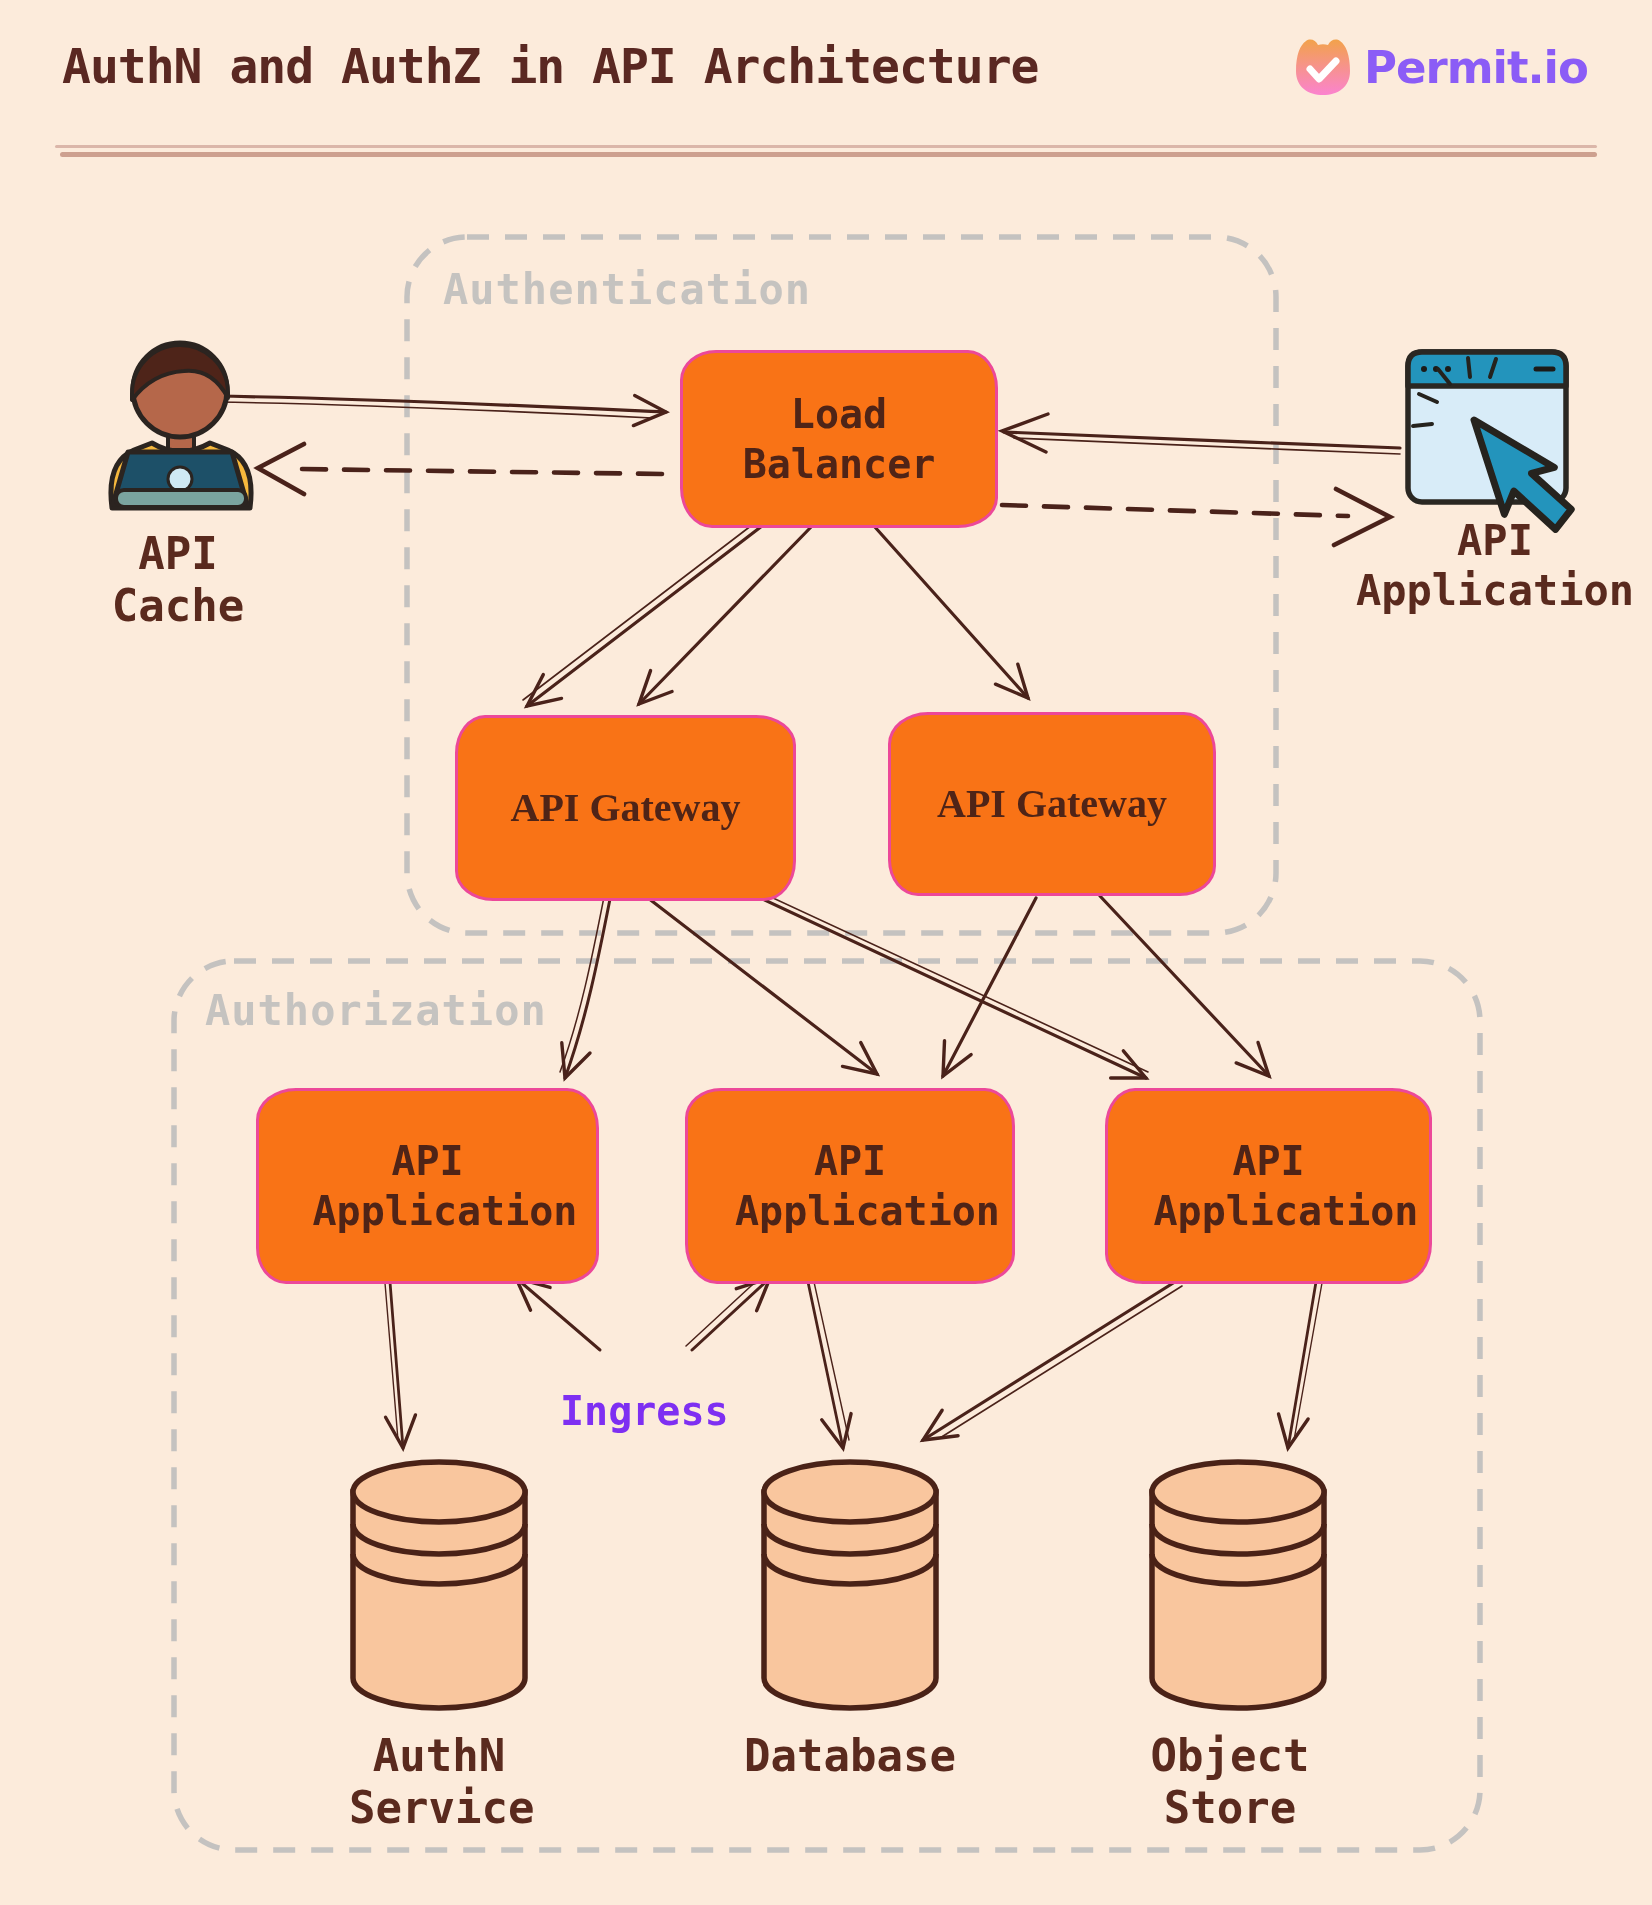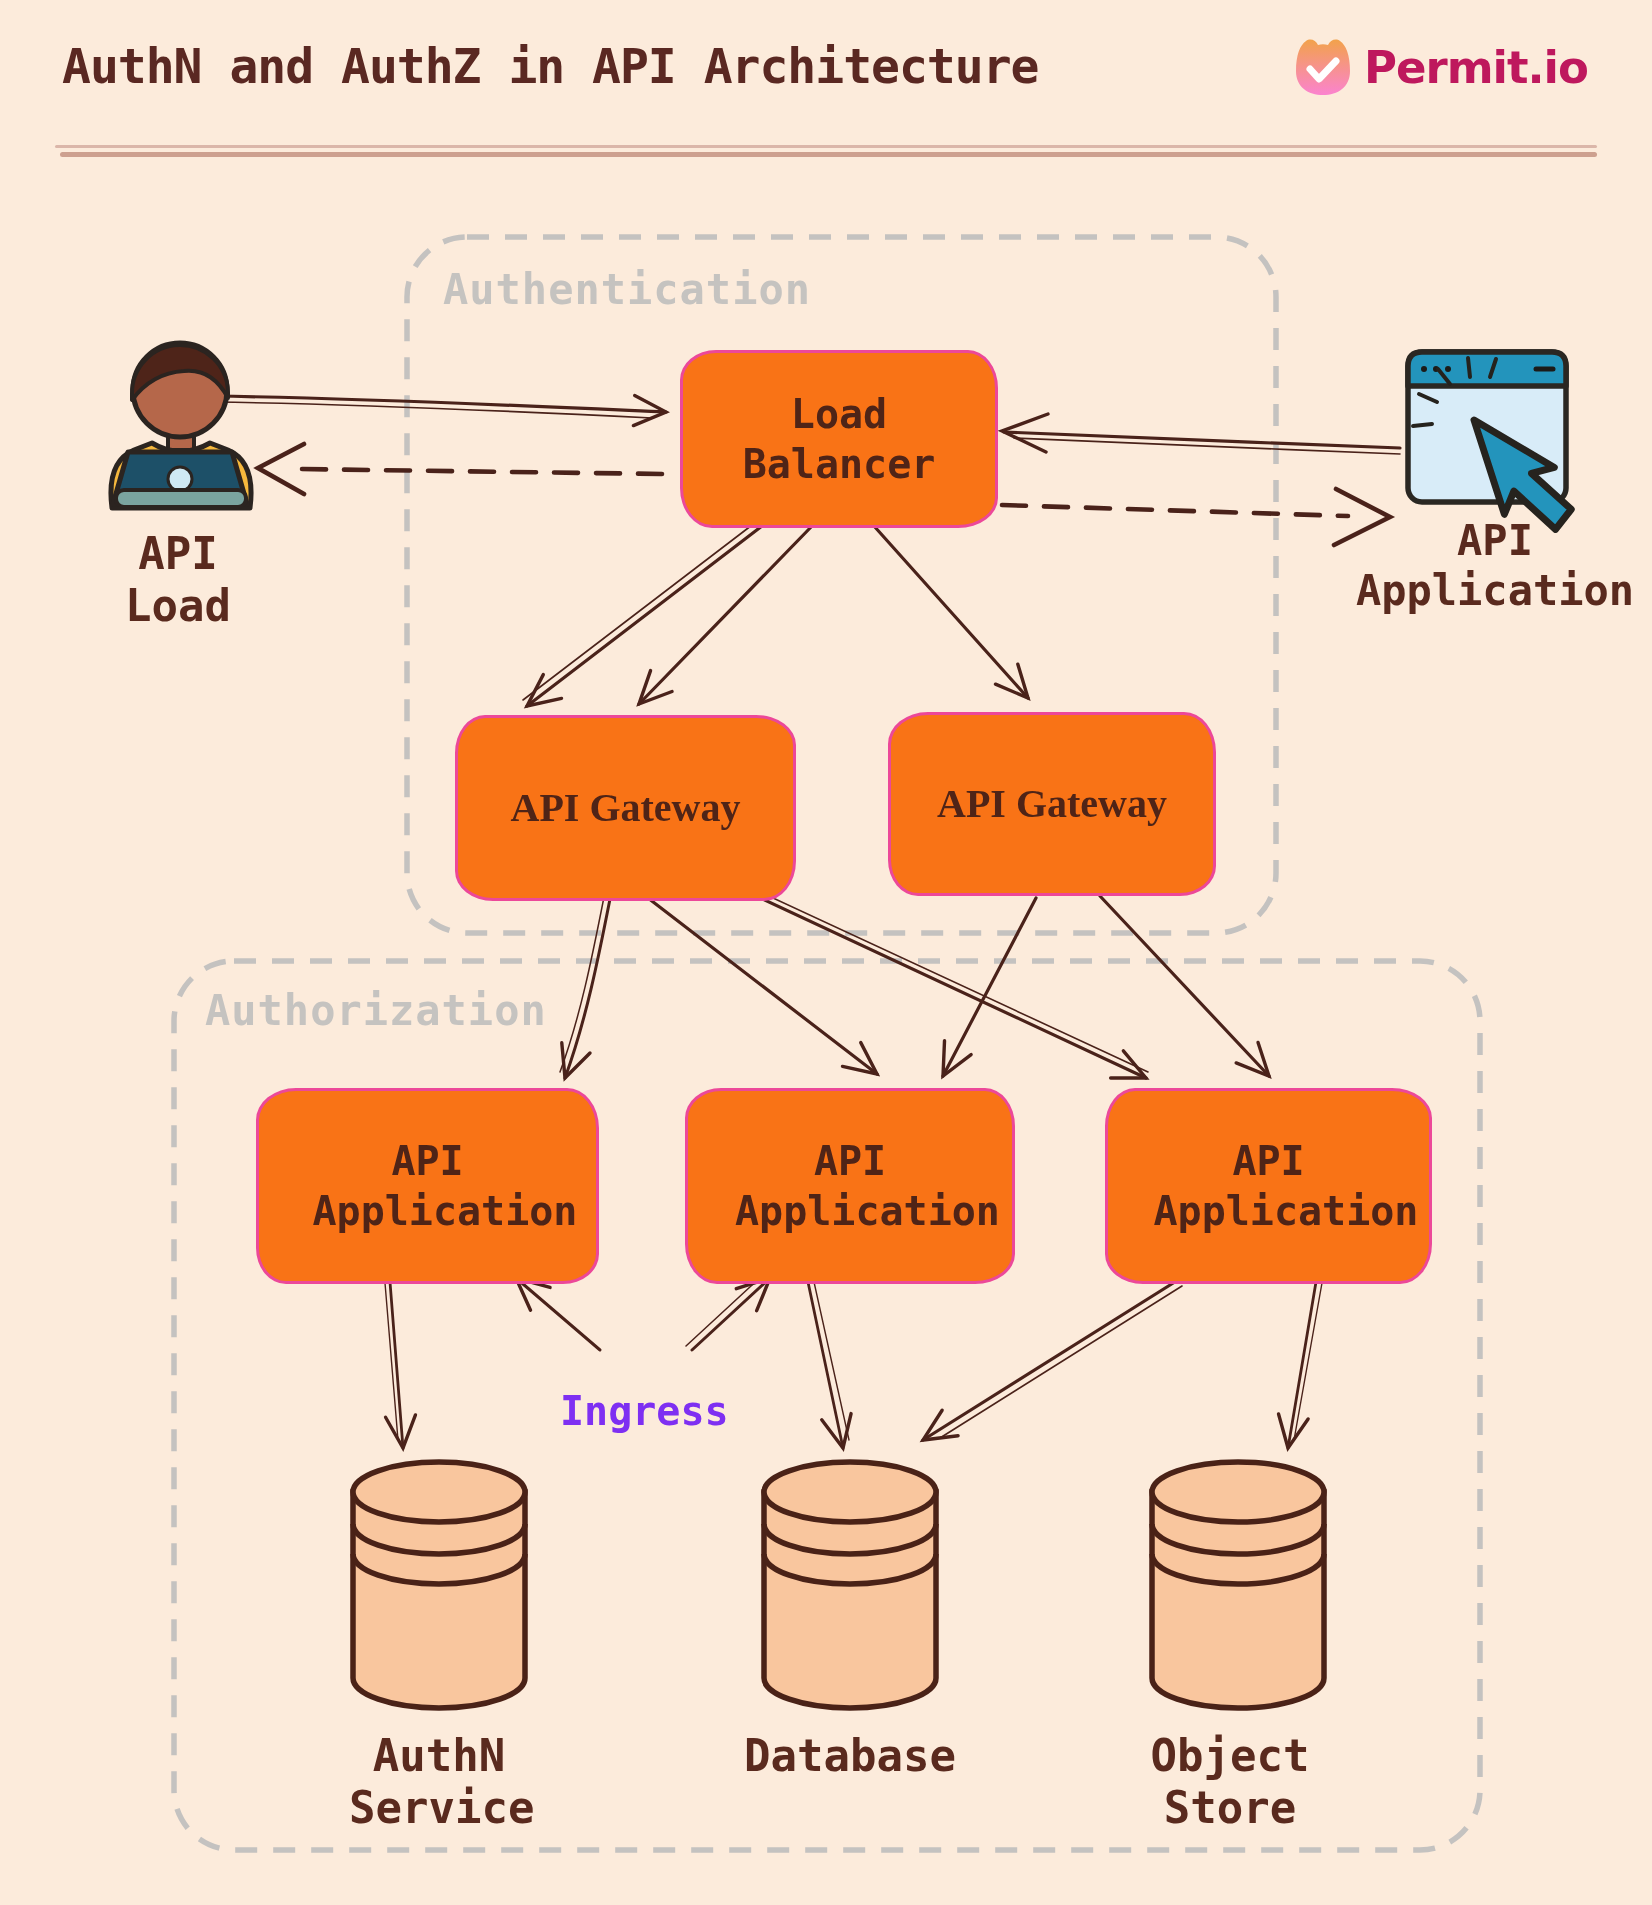--- a/index.html
+++ b/index.html
@@ -1,21 +1,21 @@
 <!DOCTYPE html>
 <html><head>
 <meta charset="utf-8">
 <style>
   html,body{margin:0;padding:0;background:#fcebdb;}
   .canvas{position:relative;width:1652px;height:1905px;background:#fcebdb;overflow:hidden;
           font-family:"DejaVu Sans Mono",monospace;padding-left:32px;}
   .abs{position:absolute;}
   .title{left:62px;top:38px;font-size:48px;font-weight:bold;color:#5a2822;white-space:nowrap;letter-spacing:-1px;}
   .brand-wrap{left:1290px;top:36px;display:flex;align-items:center;gap:12px;}
-  .brand-text{font-family:"DejaVu Sans",sans-serif;font-size:45px;font-weight:bold;color:#be185d;letter-spacing:-1px;}
+  .brand-text{font-family:"DejaVu Sans",sans-serif;font-size:45px;font-weight:bold;color:#8b5cf6;letter-spacing:-1px;}
   .divider-a{left:55px;top:145px;width:1542px;height:3px;background:#dbb6a9;border-radius:2px;}
   .divider-b{left:60px;top:152px;width:1537px;height:5px;background:#cda08f;border-radius:3px;}
   .section-label{font-size:42px;font-weight:bold;color:#c5c3c0;letter-spacing:1px;}
   .auth-label{left:443px;top:265px;}
   .authz-label{left:205px;top:986px;}
   .node{position:absolute;background:#f97316;border:3px solid #ec4899;display:flex;align-items:center;justify-content:center;
         text-align:center;font-size:40px;font-weight:bold;color:#4f2417;line-height:1.25;}
   .r1{border-radius:36px 30px 40px 32px / 30px 38px 30px 40px;}
   .r2{border-radius:30px 40px 32px 38px / 38px 30px 40px 30px;}
   .r3{border-radius:40px 32px 36px 30px / 32px 40px 30px 36px;}
@@ -180,21 +180,21 @@
       <span class="inner">API Application</span>
     </div>
   <div class="node node-app2 r1">
       <span class="inner">API Application</span>
     </div>
   <div class="node node-app3 r2">
       <span class="inner">API Application</span>
     </div>
 
   <div class="abs cap-label user-label">
-      <div class="clamp">API Load</div>
+      <div class="clamp">API Cache</div>
     </div>
   <div class="abs cap-label appc-label">
       <div class="clamp">API Application</div>
     </div>
   <div class="abs cap-label cache-label">
       <div class="clamp">AuthN Service</div>
     </div>
   <div class="abs cap-label db-label">Database</div>
   <div class="abs cap-label obj-label">
       <div class="clamp">Object Store</div>

